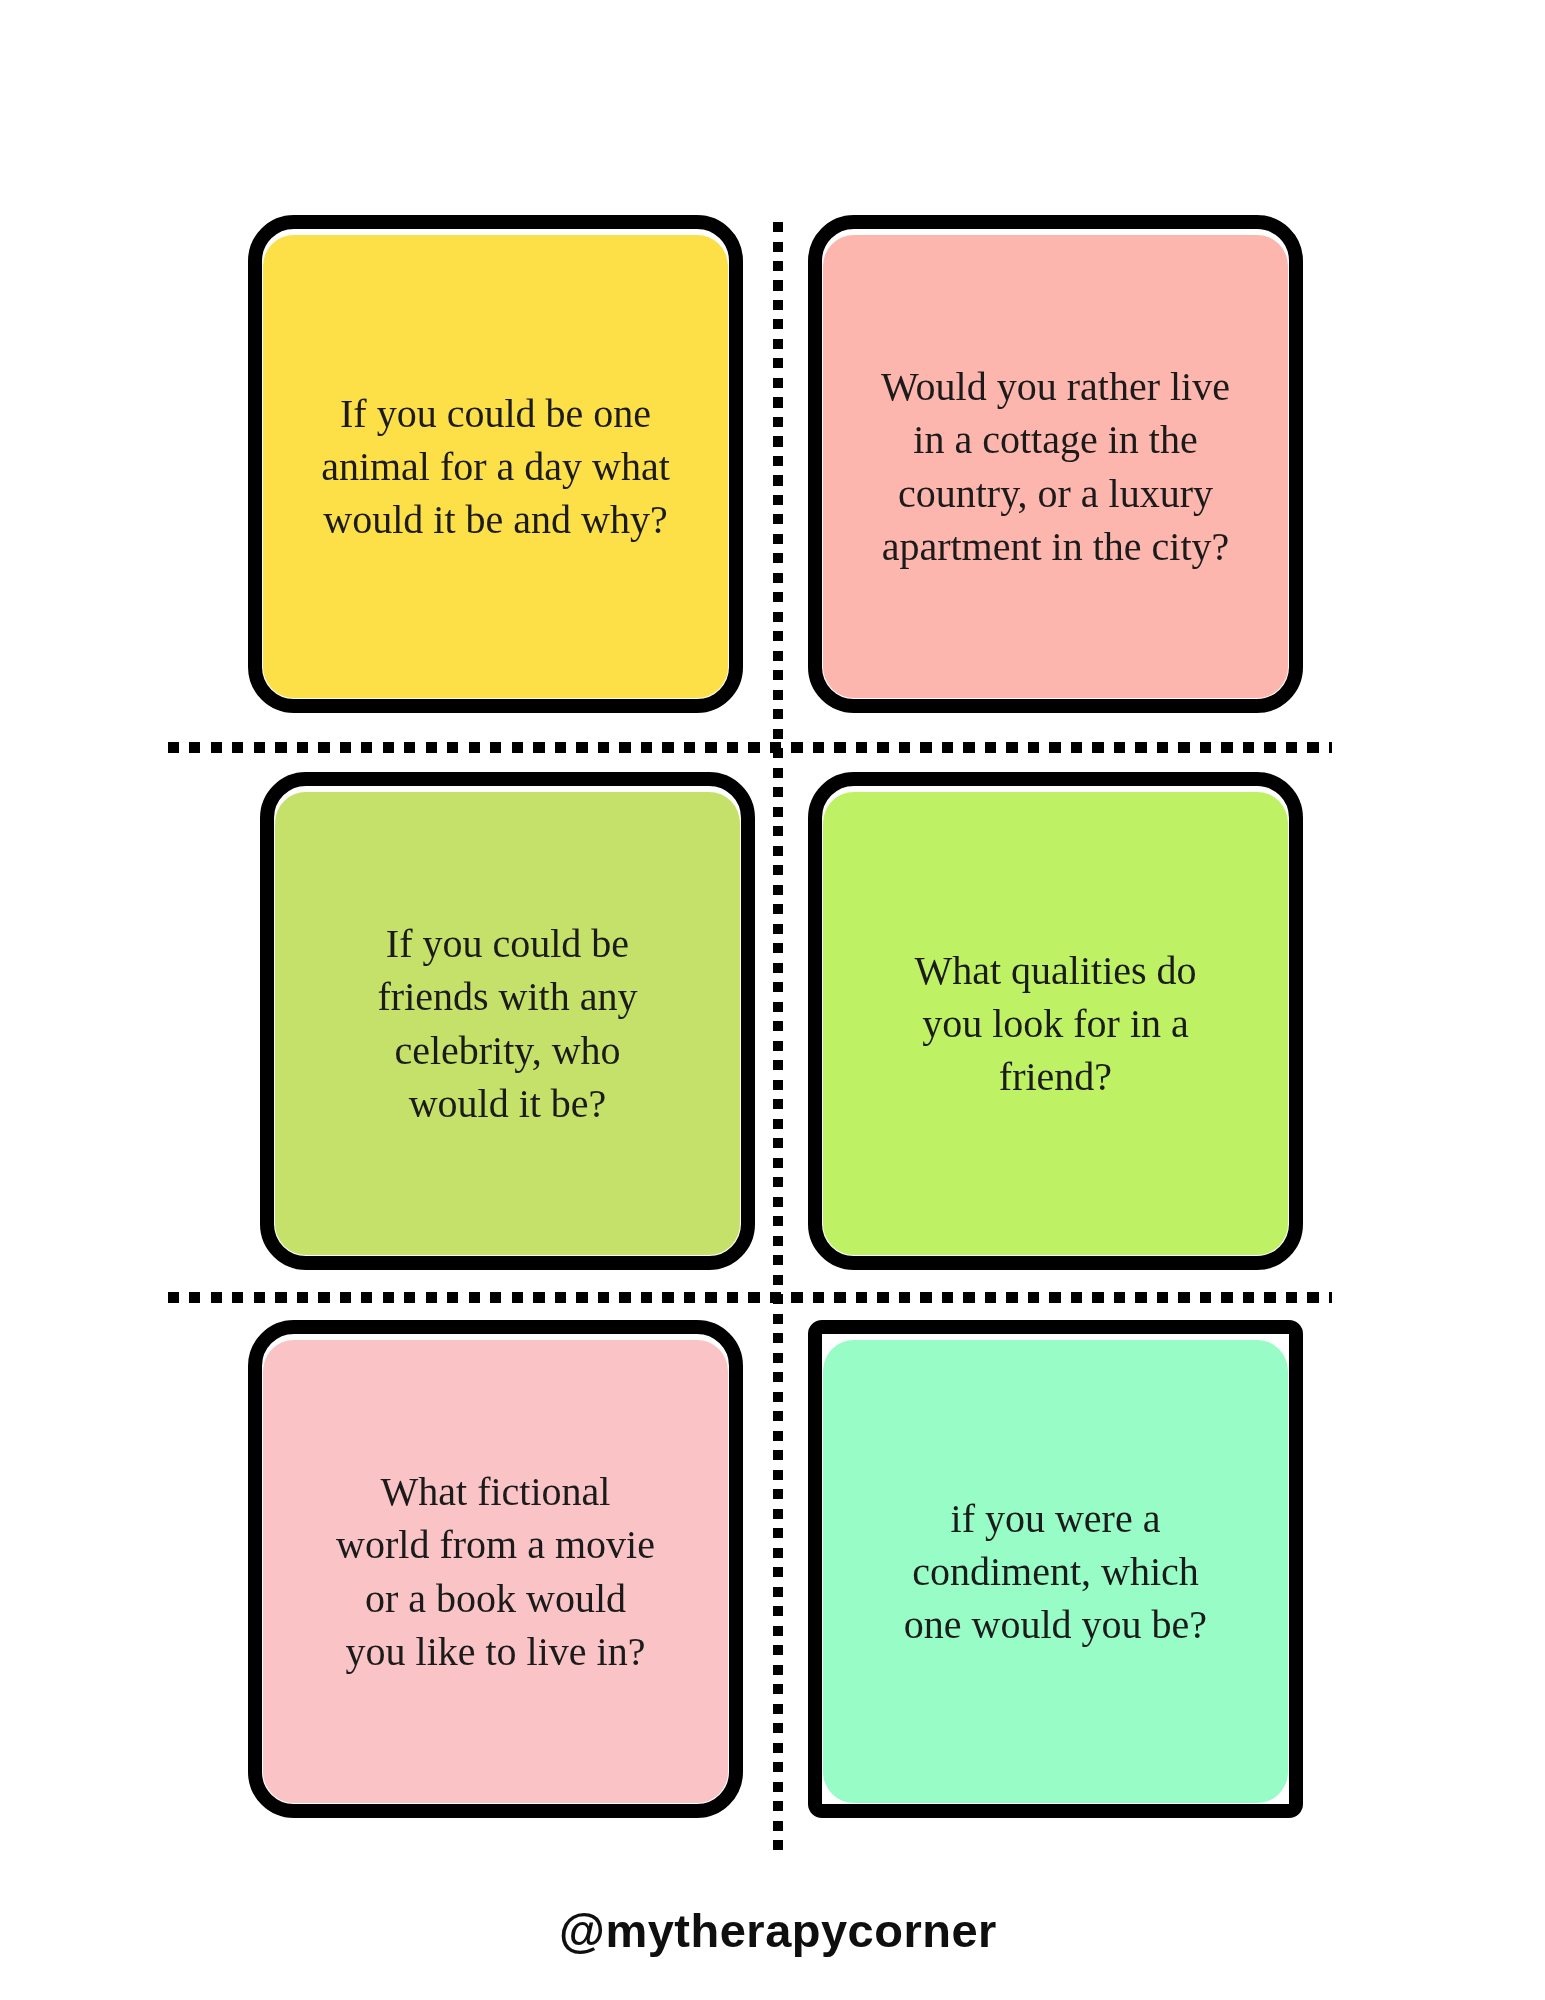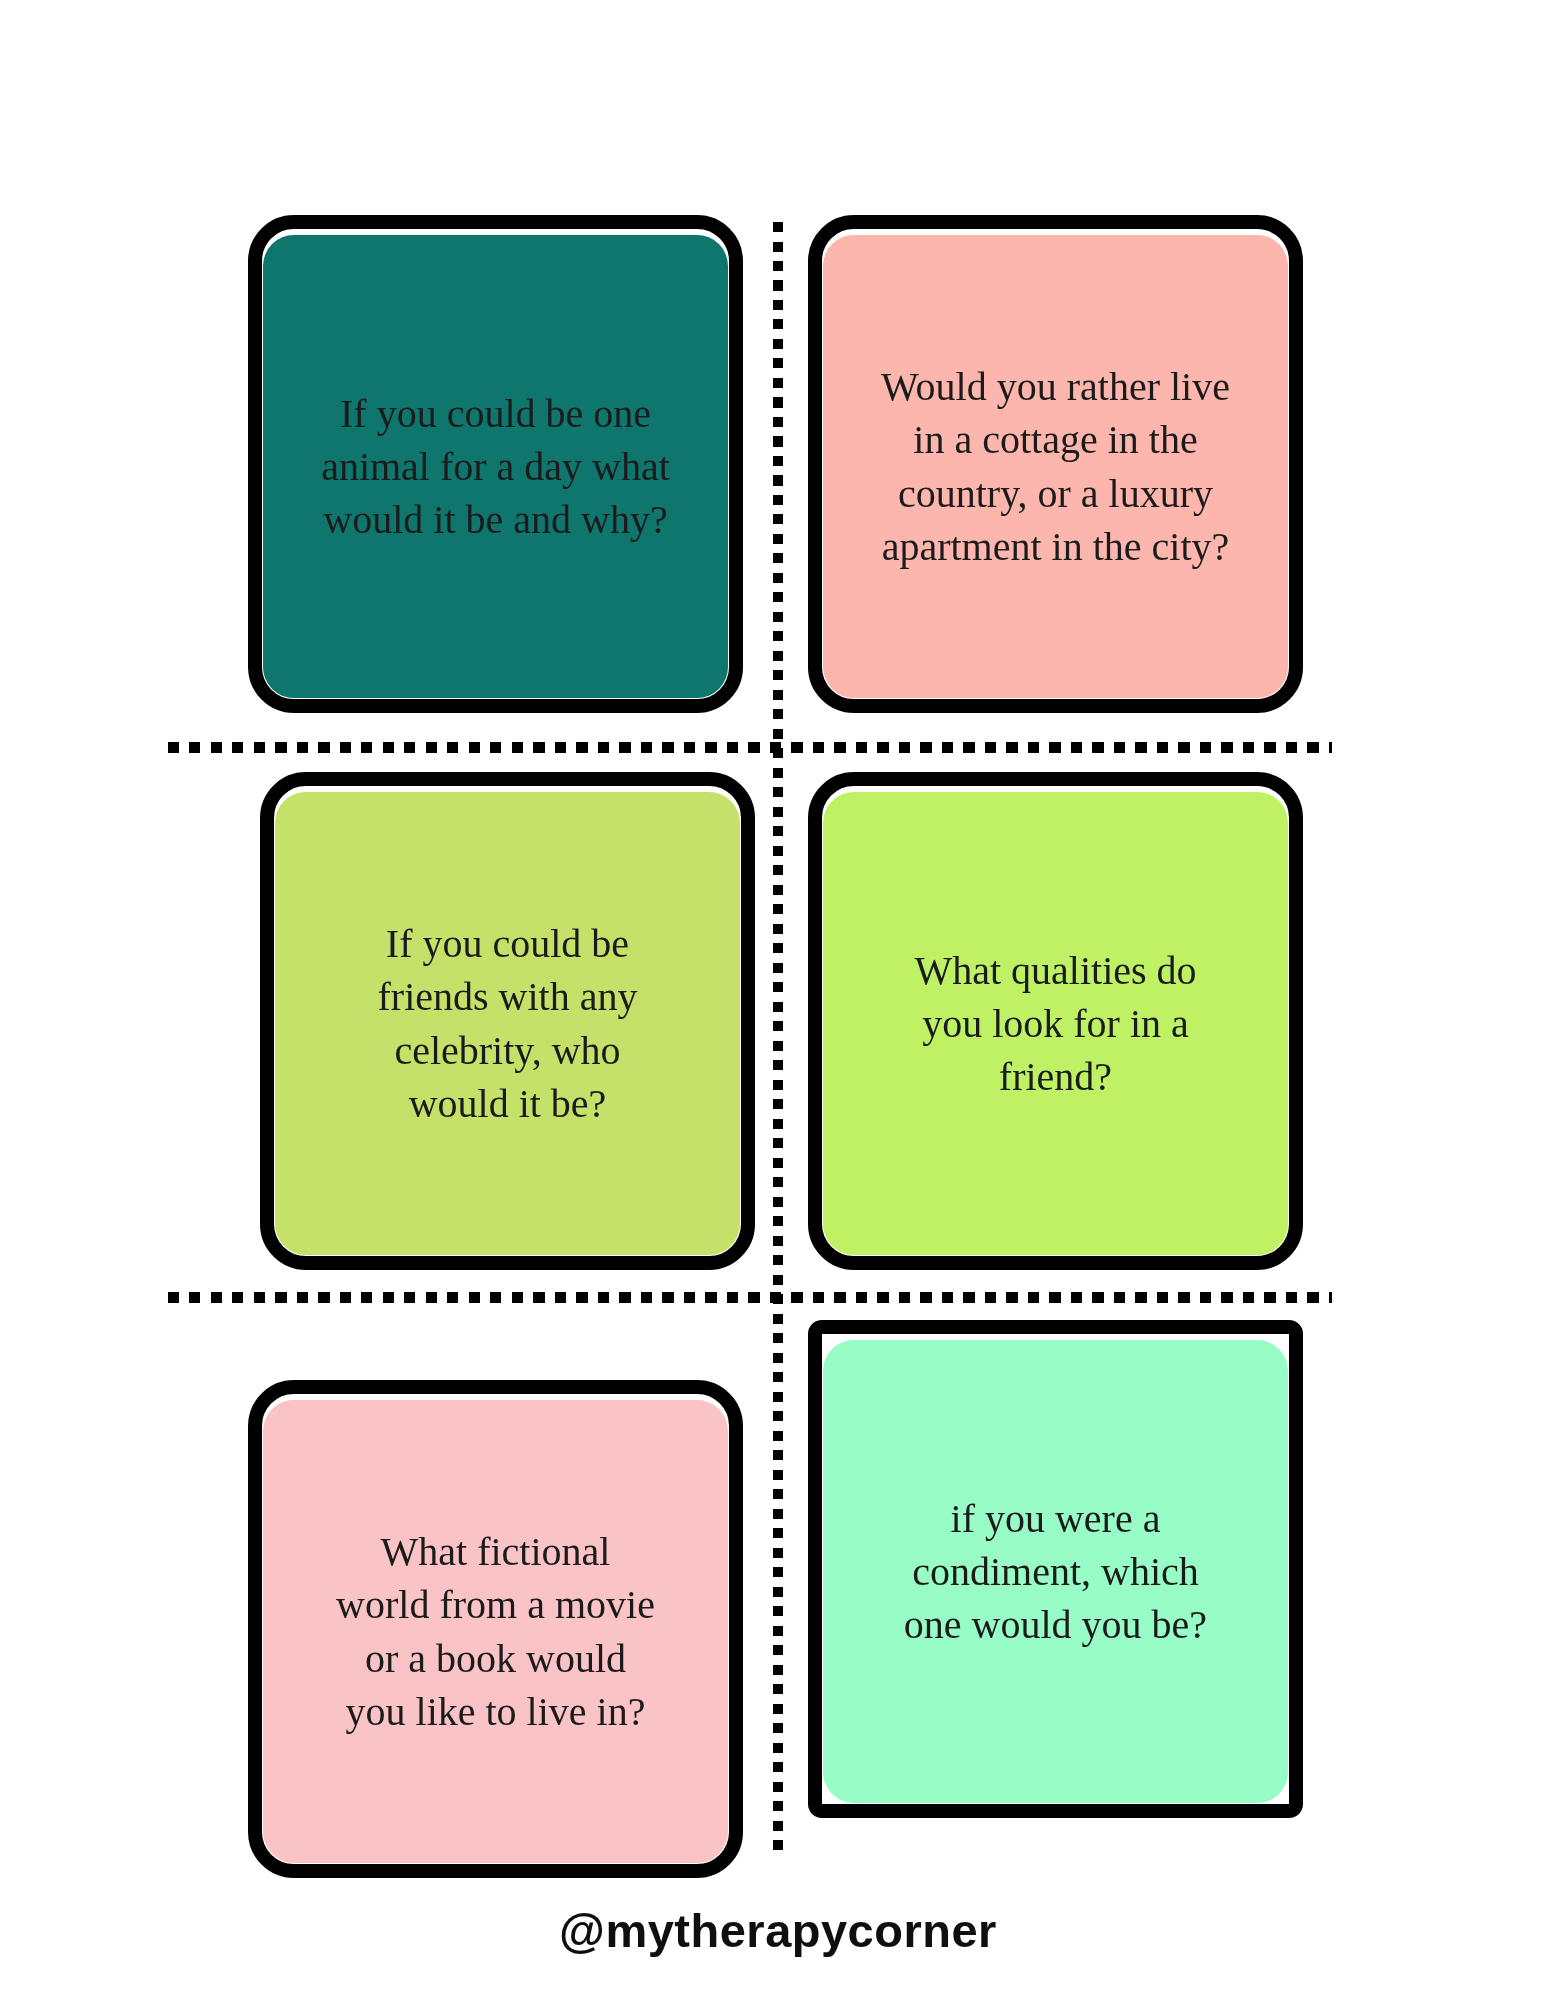--- a/index.html
+++ b/index.html
@@ -35,21 +35,21 @@
     font-family:"Liberation Serif", serif;
     font-size:40px;
     line-height:1.33;
     color:#1b1b1b;
     white-space:pre-line;
   }
   .pos-r1c1{left:248px;top:215px;}
   .pos-r1c2{left:808px;top:215px;padding-left:36px;}
   .pos-r2c1{left:260px;top:772px;}
   .pos-r2c2{left:808px;top:772px;}
-  .pos-r3c1{left:248px;top:1380px;}
+  .pos-r3c1{left:248px;top:1320px;}
   .pos-r3c2{left:808px;top:1320px;border-radius:14px;}
   .cut-h{
     position:absolute;
     left:168px;
     width:1164px;
     height:11px;
     background:repeating-linear-gradient(90deg,#000 0 11px,transparent 11px 21.5px);
   }
   .cut-h1{top:742px;}
   .cut-h2{top:1292px;}
@@ -74,21 +74,21 @@
     letter-spacing:0.5px;
     margin-left:28px;
   }
 </style>
 </head>
 <body>
 
 <div class="page">
 
   <div class="card pos-r1c1">
-    <div class="card-fill" style="background: #0f766e;">
+    <div class="card-fill" style="background: #fde047;">
       <div class="question">If you could be one
 animal for a day what
 would it be and why?</div>
     </div>
   </div>
 
   <div class="card pos-r1c2">
     <div class="card-fill" style="background: rgb(253, 182, 173);">
       <div class="question">Would you rather live
 in a cottage in the

